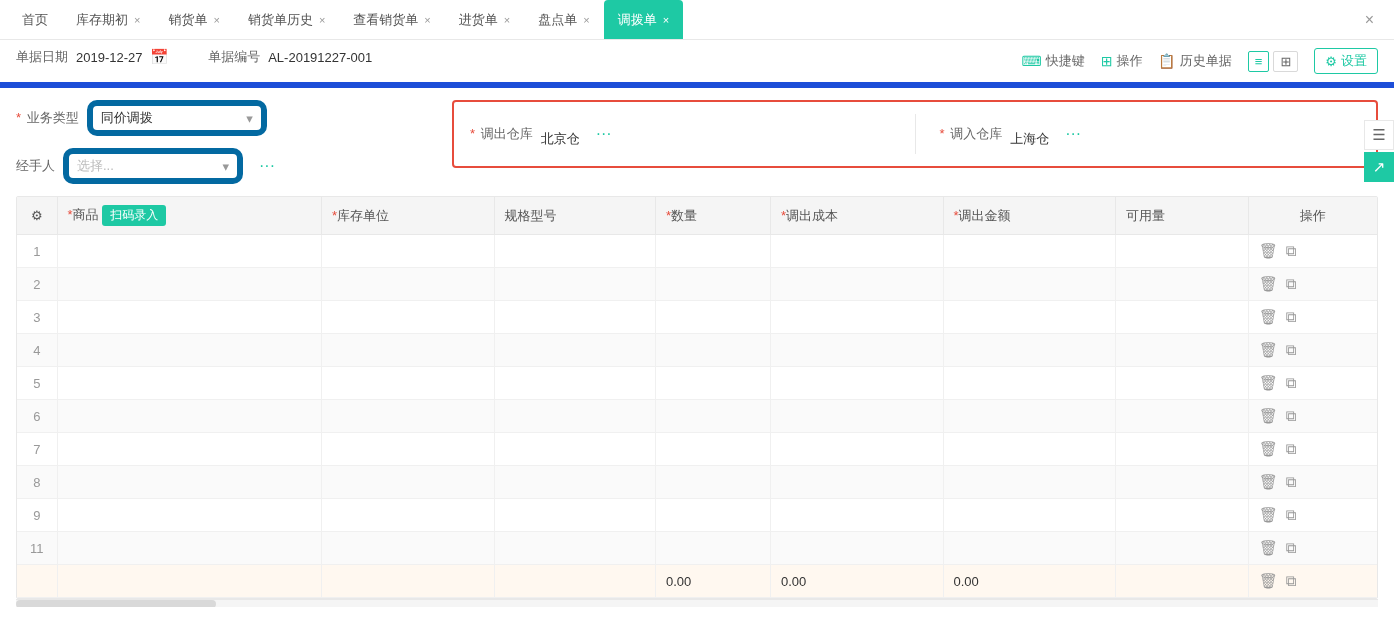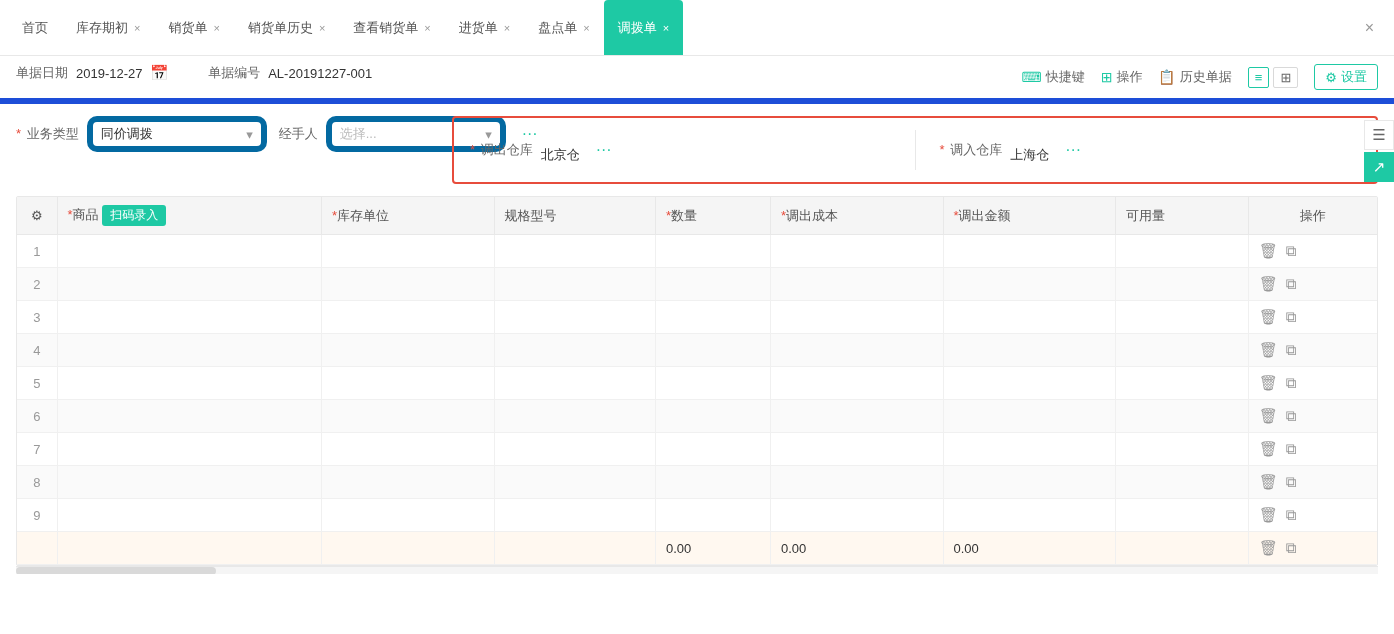--- a/index.html
+++ b/index.html
@@ -5,21 +5,21 @@
     * { box-sizing: border-box; margin: 0; padding: 0; }
     body { font-family: 'Microsoft YaHei', Arial, sans-serif; font-size: 13px; background: #fff; color: #333; }
 
     
     .tab-bar {
       display: flex;
       align-items: center;
       border-bottom: 1px solid #e8e8e8;
       background: #fff;
       padding: 0 8px;
-      height: 56px;
+      height: 40px;
     }
     .tab-item {
       display: flex;
       align-items: center;
       padding: 0 14px;
       height: 100%;
       font-size: 13px;
       color: #555;
       cursor: pointer;
       border-right: none;
@@ -94,21 +94,21 @@
     
     .form-area {
       padding: 12px 16px;
       display: flex;
       gap: 16px;
       align-items: flex-start;
     }
     .form-left {
       width: 420px;
       display: flex;
-      flex-direction: row;
+      flex-direction: column;
       gap: 12px;
     }
     .form-right-box {
       flex: 1;
       border: 2px solid #e74c3c;
       border-radius: 4px;
       padding: 12px 16px;
       display: flex;
       align-items: center;
       gap: 0;
@@ -550,20 +550,36 @@
     <td></td>
     <td></td>
     <td></td>
     <td>
       <div class="action-icons">
         <span class="action-icon" title="删除">🗑</span>
         <span class="action-icon" title="复制">⧉</span>
       </div>
     </td>
   </tr>
+        <tr>
+    <td class="col-num row-num">11</td>
+    <td></td>
+    <td></td>
+    <td></td>
+    <td></td>
+    <td></td>
+    <td></td>
+    <td></td>
+    <td>
+      <div class="action-icons">
+        <span class="action-icon" title="删除">🗑</span>
+        <span class="action-icon" title="复制">⧉</span>
+      </div>
+    </td>
+  </tr>
         <tr class="subtotal">
   <td class="col-num" colspan="1"></td>
   <td colspan="1"></td>
   <td></td>
   <td></td>
   <td>0.00</td>
   <td>0.00</td>
   <td>0.00</td>
   <td></td>
   <td>

